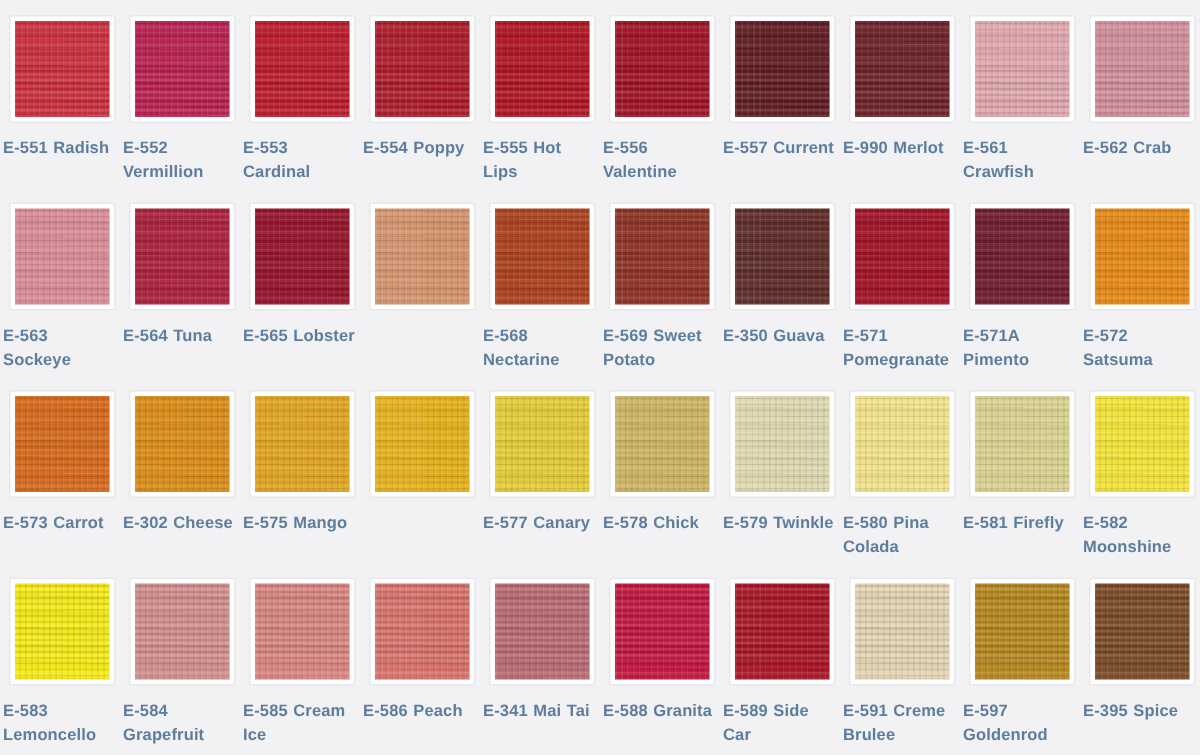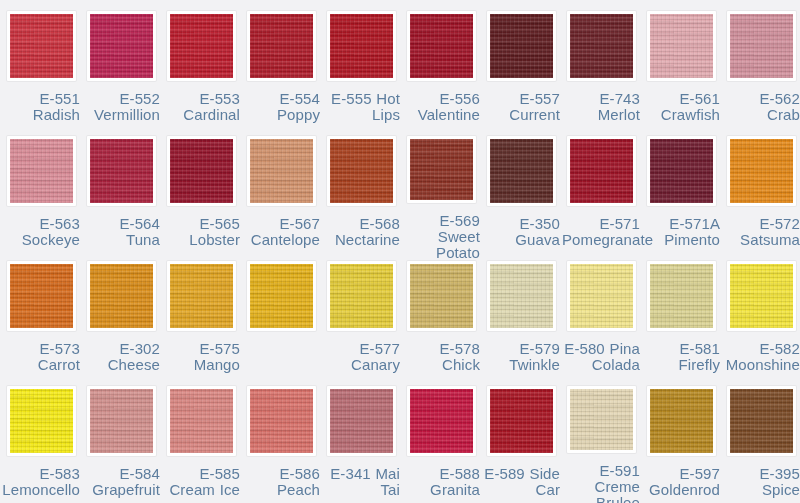--- a/index.html
+++ b/index.html
@@ -83,24 +83,24 @@
         rgba(0,0,0,0.02) 7px,
         rgba(0,0,0,0.02) 11px
       );
     pointer-events: none;
     opacity: 0.85;
   }
 
   .swatch-label {
     margin-top: 10px;
     width: 78px;
-    text-align: right;
-    font-size: 15px;
+    text-align: left;
+    font-size: 11px;
     line-height: 16px;
-    font-weight: normal;
+    font-weight: bold;
     color: #5c7d9e;
     letter-spacing: 0.1px;
     word-spacing: 0.5px;
   }
 </style>
 </head>
 <body style="background: rgb(242, 242, 244);">
 
 <div id="swatch-grid">
     <div class="swatch-cell">
@@ -126,21 +126,21 @@
     <div class="swatch-cell">
       <div class="swatch-chip" style="background-color: rgb(158, 18, 38);"></div>
       <div class="swatch-label">E-556 Valentine</div>
     </div>
     <div class="swatch-cell">
       <div class="swatch-chip" style="background-color: rgb(94, 28, 32);"></div>
       <div class="swatch-label">E-557 Current</div>
     </div>
     <div class="swatch-cell">
       <div class="swatch-chip" style="background-color: rgb(107, 34, 40);"></div>
-      <div class="swatch-label">E-743 Merlot</div>
+      <div class="swatch-label">E-990 Merlot</div>
     </div>
     <div class="swatch-cell">
       <div class="swatch-chip" style="background-color: rgb(224, 168, 174);"></div>
       <div class="swatch-label">E-561 Crawfish</div>
     </div>
     <div class="swatch-cell">
       <div class="swatch-chip" style="background-color: rgb(208, 143, 155);"></div>
       <div class="swatch-label">E-562 Crab</div>
     </div>
     <div class="swatch-cell">
@@ -150,21 +150,20 @@
     <div class="swatch-cell">
       <div class="swatch-chip" style="background-color: rgb(169, 32, 60);"></div>
       <div class="swatch-label">E-564 Tuna</div>
     </div>
     <div class="swatch-cell">
       <div class="swatch-chip" style="background-color: rgb(147, 19, 42);"></div>
       <div class="swatch-label">E-565 Lobster</div>
     </div>
     <div class="swatch-cell">
       <div class="swatch-chip" style="background-color: rgb(210, 146, 108);"></div>
-      <div class="swatch-label">E-567 Cantelope</div>
     </div>
     <div class="swatch-cell">
       <div class="swatch-chip" style="background-color: rgb(169, 64, 30);"></div>
       <div class="swatch-label">E-568 Nectarine</div>
     </div>
     <div class="swatch-cell">
       <div class="swatch-chip" style="background-color: rgb(139, 49, 36);"></div>
       <div class="swatch-label">E-569 Sweet Potato</div>
     </div>
     <div class="swatch-cell">

